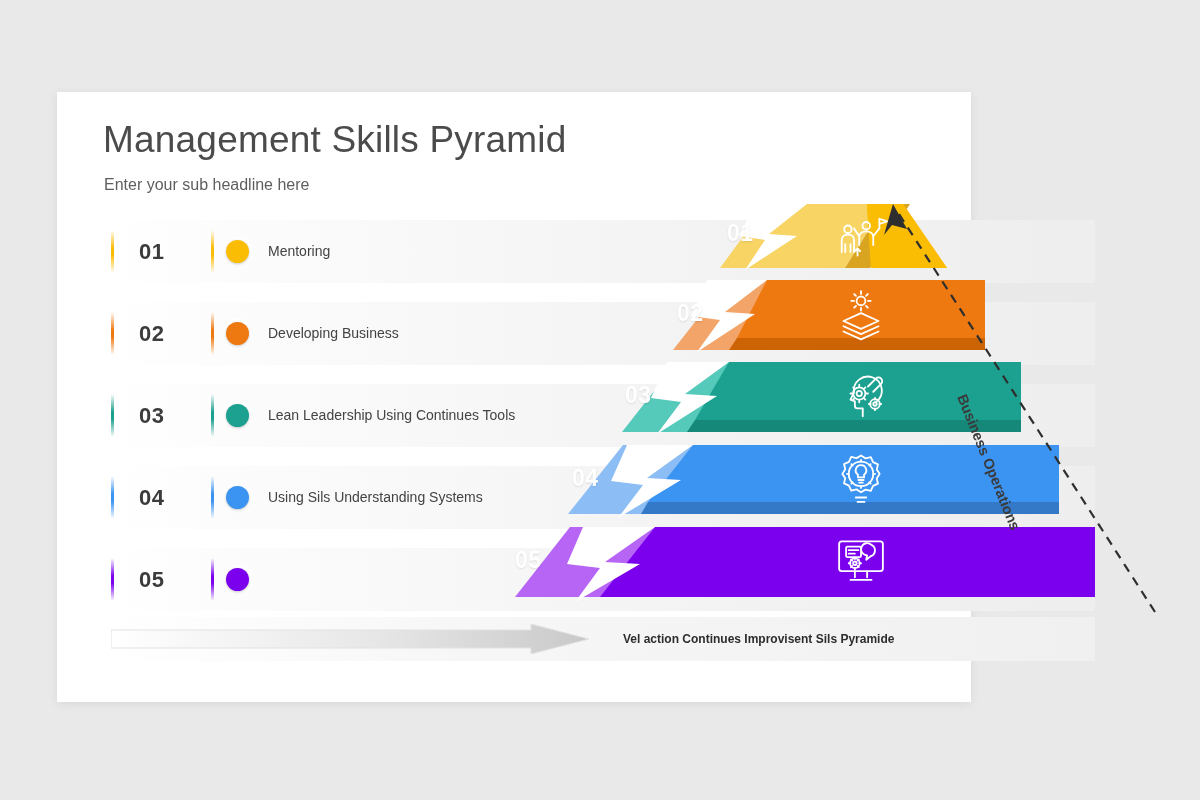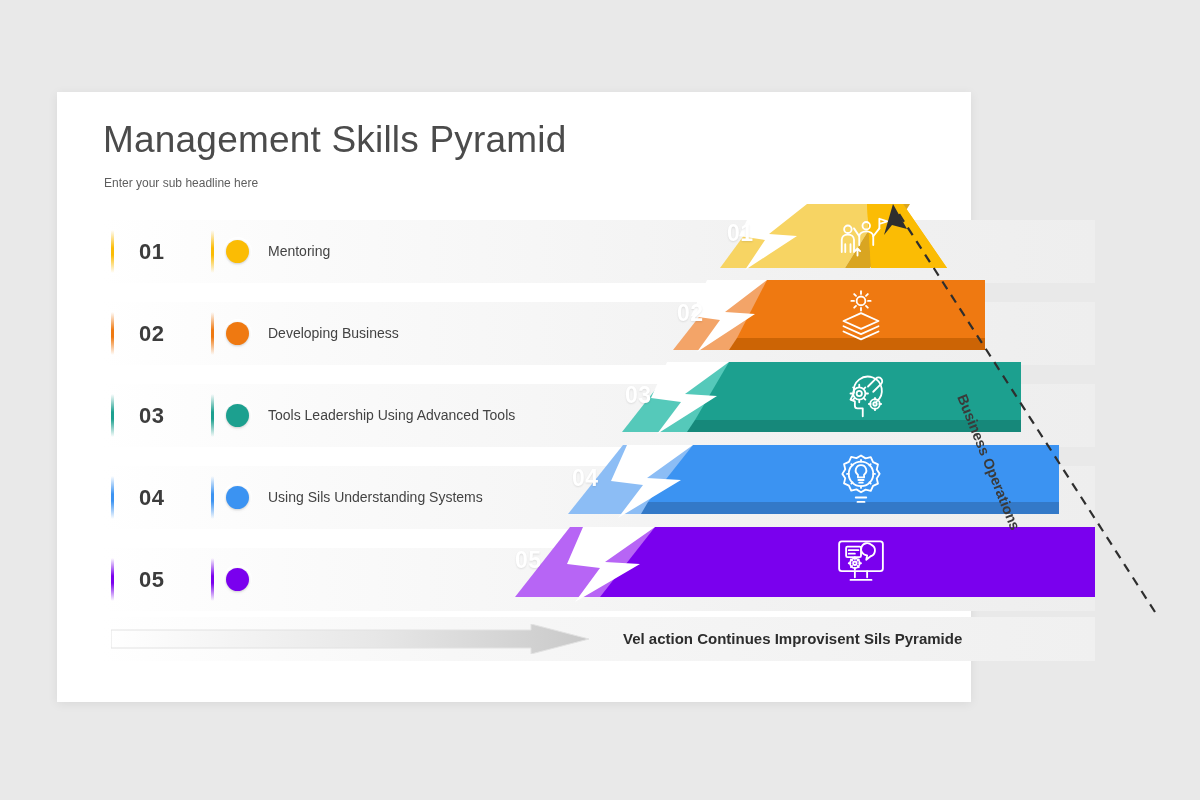--- a/index.html
+++ b/index.html
@@ -20,21 +20,21 @@
   }
 
   
   .title{
     position:absolute;left:46px;top:27px;
     font-size:37px;font-weight:400;color:#4b4b4b;
     letter-spacing:.2px;white-space:nowrap;
   }
   .subtitle{
     position:absolute;left:47px;top:84px;
-    font-size:12px;font-weight:400;color:#5e5e5e;
+    font-size:16px;font-weight:400;color:#5e5e5e;
     white-space:nowrap;
   }
 
   
   .legend{position:absolute;left:46px;top:128px;width:992px;height:390px;}
   .row{
     position:absolute;left:0;width:992px;height:63px;
     background:linear-gradient(to right,#ffffff 0%,#fafafa 22%,#f2f2f2 65%,#eeeeee 100%);
   }
   .row.r0{top:0;}
@@ -82,21 +82,21 @@
   }
 
   
   .bottom{
     position:absolute;left:46px;top:525px;width:992px;height:44px;
     background:linear-gradient(to right,#ffffff 0%,#f7f7f7 35%,#f0f0f0 100%);
   }
   .bottomarrow{position:absolute;left:8px;top:7px;width:480px;height:30px;}
   .bottomtext{
     position:absolute;left:520px;top:0;height:44px;line-height:44px;
-    font-size:15px;font-weight:700;color:#2d2d2d;white-space:nowrap;
+    font-size:12px;font-weight:700;color:#2d2d2d;white-space:nowrap;
   }
 </style>
 </head>
 <body>
 
 <div class="page">
   <div class="slide">
 
     <div class="title">Management Skills Pyramid</div>
     <div class="subtitle">Enter your sub headline here</div>
@@ -117,21 +117,21 @@
         <div class="bar b-dot" id="bar1b" style="background: linear-gradient(rgba(255, 255, 255, 0) 0%, rgb(239, 121, 17) 42%, rgb(239, 121, 17) 58%, rgba(255, 255, 255, 0) 100%);"></div>
         <div class="dot" id="dot1" style="background: rgb(239, 121, 17);"></div>
         <div class="rowlabel">Developing Business</div>
       </div>
 
       <div class="row r2">
         <div class="bar b-num" id="bar2a" style="background: linear-gradient(rgba(255, 255, 255, 0) 0%, rgb(28, 160, 143) 42%, rgb(28, 160, 143) 58%, rgba(255, 255, 255, 0) 100%);"></div>
         <div class="num">03</div>
         <div class="bar b-dot" id="bar2b" style="background: linear-gradient(rgba(255, 255, 255, 0) 0%, rgb(28, 160, 143) 42%, rgb(28, 160, 143) 58%, rgba(255, 255, 255, 0) 100%);"></div>
         <div class="dot" id="dot2" style="background: rgb(28, 160, 143);"></div>
-        <div class="rowlabel">Tools Leadership Using Advanced Tools</div>
+        <div class="rowlabel">Lean Leadership Using Continues Tools</div>
       </div>
 
       <div class="row r3">
         <div class="bar b-num" id="bar3a" style="background: linear-gradient(rgba(255, 255, 255, 0) 0%, rgb(59, 147, 242) 42%, rgb(59, 147, 242) 58%, rgba(255, 255, 255, 0) 100%);"></div>
         <div class="num">04</div>
         <div class="bar b-dot" id="bar3b" style="background: linear-gradient(rgba(255, 255, 255, 0) 0%, rgb(59, 147, 242) 42%, rgb(59, 147, 242) 58%, rgba(255, 255, 255, 0) 100%);"></div>
         <div class="dot" id="dot3" style="background: rgb(59, 147, 242);"></div>
         <div class="rowlabel">Using Sils Understanding Systems</div>
       </div>
 

